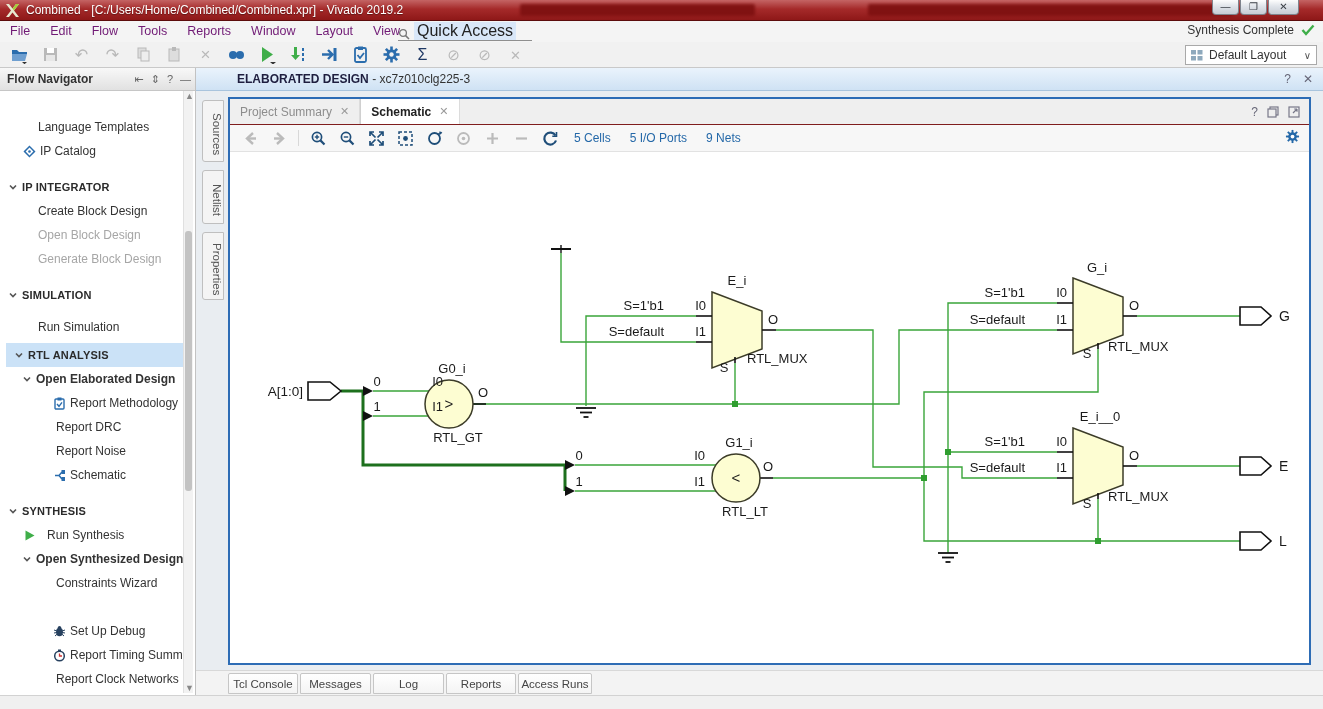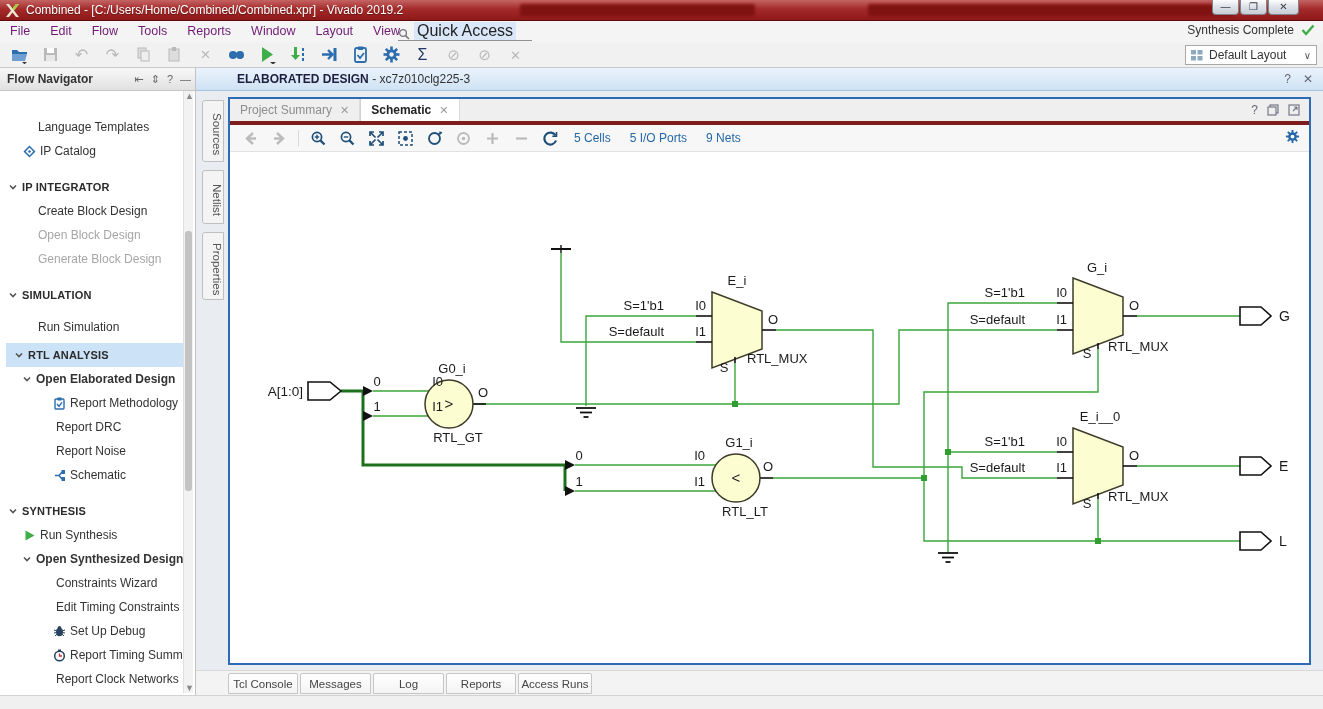--- a/index.html
+++ b/index.html
@@ -52,21 +52,21 @@
   #mainheader{left:196px;top:68px;width:1127px;height:23px;
     background:linear-gradient(#eaf3fc,#cfe2f4);border-bottom:1px solid #a9c4dd;box-sizing:border-box;
     font-size:12px;color:#1e1e3f;line-height:22px;padding-left:41px}
   #mh-icons{position:absolute;right:10px;top:0;height:22px;display:flex;gap:12px;align-items:center;color:#667;font-size:12px}
   
   #workspace{left:196px;top:91px;width:1127px;height:604px;background:#e9edf1}
   .vtab{position:absolute;left:6px;width:22px;background:#f4f4f4;border:1px solid #bfbfbf;border-radius:3px 0 0 3px;
     writing-mode:vertical-rl;text-align:center;font-size:11.5px;color:#555;box-sizing:border-box}
   #blueframe{position:absolute;left:32px;top:6px;width:1083px;height:568px;border:2px solid #2d6cb5;
     background:#fff;box-sizing:border-box}
-  #doctabs{position:absolute;left:0;top:0;width:100%;height:26px;background:#efefef;border-bottom:4px solid #7f1d1d;
+  #doctabs{position:absolute;left:0;top:0;width:100%;height:26px;background:#efefef;border-bottom:1px solid #7f1d1d;
     box-sizing:border-box;display:flex;align-items:stretch}
   .doctab{display:flex;align-items:center;gap:8px;padding:0 10px;font-size:12px;color:#8d8d8d;border-right:1px solid #dcdcdc}
   .doctab.active{background:#fff;color:#222;font-weight:bold;border-left:1px solid #d0d0d0}
   .doctab .x{color:#9a9a9a;font-size:11px;font-weight:normal}
   #dt-icons{margin-left:auto;display:flex;align-items:center;gap:9px;padding-right:9px;color:#667;font-size:12px}
   #schemtoolbar{position:absolute;left:0;top:26px;width:100%;height:27px;background:#f7f7f7;
     border-bottom:1px solid #e2e2e2;box-sizing:border-box;display:flex;align-items:center;gap:9px;padding-left:10px}
   .st-sep{width:1px;height:16px;background:#d8d8d8}
   .st-link{font-size:12px;color:#2468a8;margin:0 5px}
   .st-ic{width:20px;height:20px;display:flex;align-items:center;justify-content:center;font-size:14px}
@@ -341,41 +341,38 @@
         <span class="lbl">Schematic</span>
       </div>
       <div class="fn-row section   " style="top: 408px; padding-left: 8px;">
         <span class="fn-chev">
           <svg width="10" height="10" viewBox="0 0 10 10">
             <path d="M2 3.5 L5 6.5 L8 3.5" stroke="#555" stroke-width="1.6" fill="none"></path>
           </svg>
         </span>
         <span class="lbl">SYNTHESIS</span>
       </div>
-      <div class="fn-row    " style="top: 432px; padding-left: 22px;">
+      <div class="fn-row    " style="top: 432px; padding-left: 22px; gap: 7px;">
         <span class="fn-ic" style="margin-left: 0px;">
           <svg width="13" height="13" viewBox="0 0 13 13">
             <path d="M2.5 1.5 L11.5 6.5 L2.5 11.5 Z" fill="#3fae49"></path>
           </svg>
         </span>
         <span class="lbl">Run Synthesis</span>
       </div>
       <div class="fn-row  bold  " style="top: 456px; padding-left: 22px;">
         <span class="fn-chev">
           <svg width="10" height="10" viewBox="0 0 10 10">
             <path d="M2 3.5 L5 6.5 L8 3.5" stroke="#555" stroke-width="1.6" fill="none"></path>
           </svg>
         </span>
         <span class="lbl">Open Synthesized Design</span>
       </div>
       <div class="fn-row    " style="top: 480px; padding-left: 56px;">
         <span class="lbl">Constraints Wizard</span>
-      </div>
-      <div class="fn-row    " style="top: 504px; padding-left: 56px;">
-        <span class="lbl">Edit Timing Constraints</span>
       </div>
       <div class="fn-row    " style="top: 528px; padding-left: 38px;">
         <span class="fn-ic" style="margin-left: 14px;">
           <svg width="13" height="13" viewBox="0 0 13 13">
             <ellipse cx="6.5" cy="7" rx="3.4" ry="4.2" fill="#27415f"></ellipse>
             <circle cx="6.5" cy="2.6" r="1.7" fill="#27415f"></circle>
             <line x1="6.5" y1="7" x2="1" y2="5" stroke="#27415f" stroke-width="1"></line>
             <line x1="6.5" y1="7" x2="12" y2="5" stroke="#27415f" stroke-width="1"></line>
             <line x1="6.5" y1="7" x2="1" y2="8" stroke="#27415f" stroke-width="1"></line>
             <line x1="6.5" y1="7" x2="12" y2="8" stroke="#27415f" stroke-width="1"></line>

